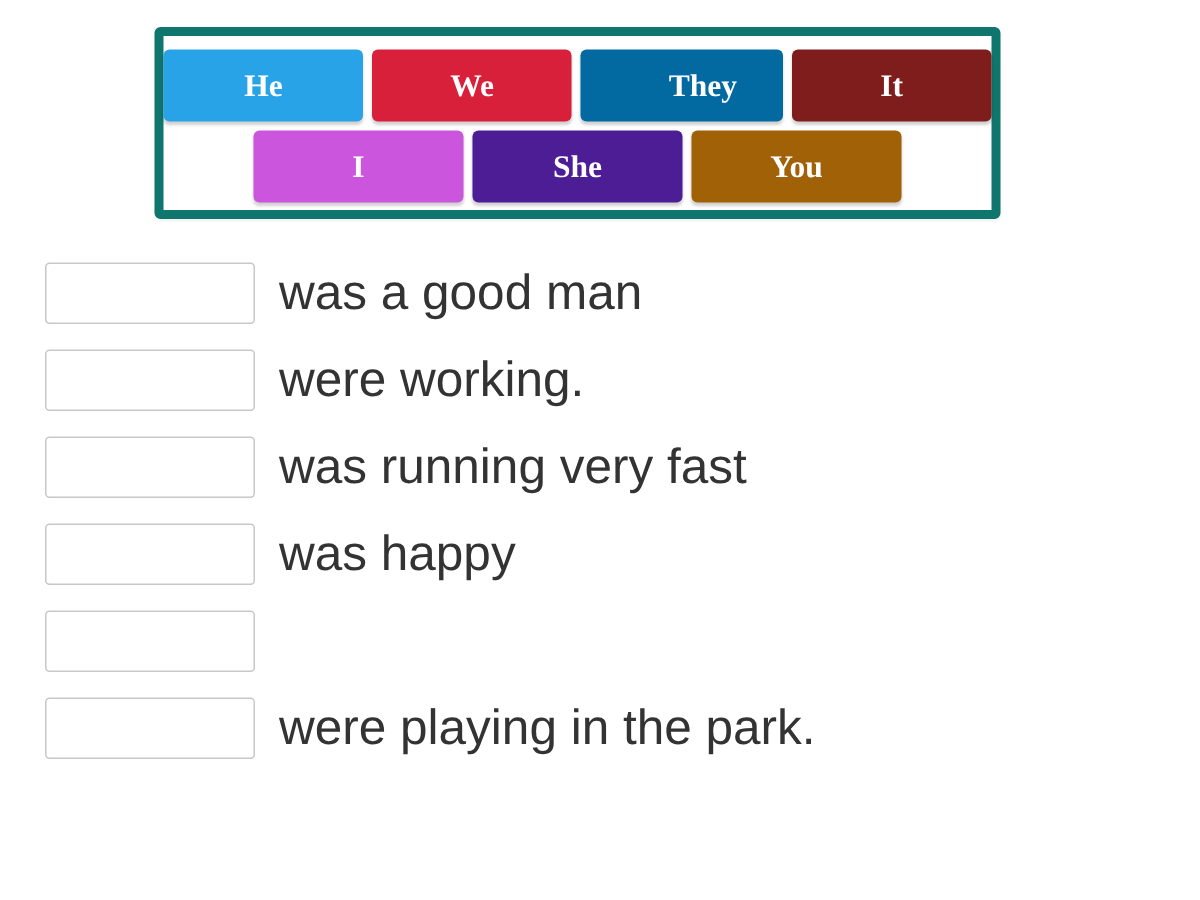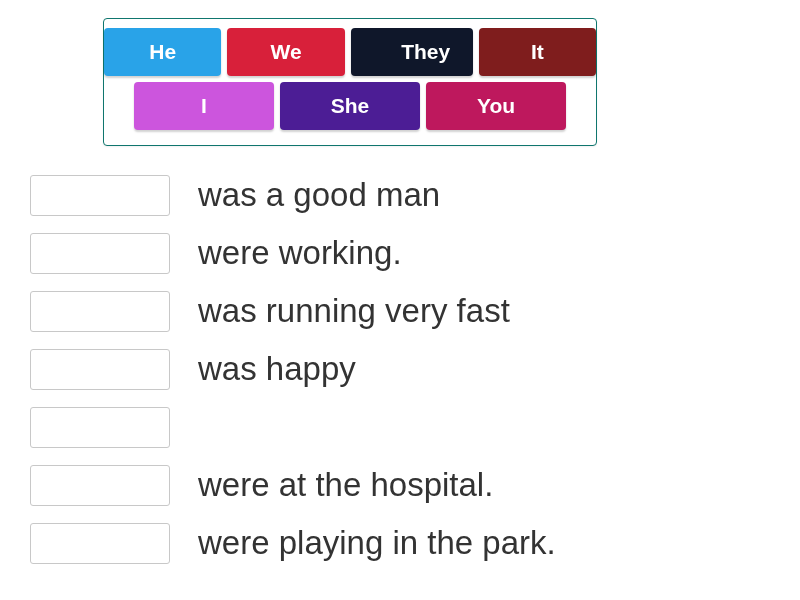--- a/index.html
+++ b/index.html
@@ -17,27 +17,28 @@
     width: 800px;
     height: 600px;
     background: #ffffff;
   }
 
   
   .word-bank {
     position: absolute;
     left: 103px;
     top: 18px;
-    width: 494px;
+    width: 564px;
     height: 128px;
     background: #ffffff;
-    border: 1px solid #0f766e;
+    border: 6px solid #0f766e;
     border-radius: 4px;
     box-sizing: border-box;
     box-shadow: 0 1px 2px rgba(0,0,0,0.06);
+    font-family: Liberation Serif, serif;
   }
 
   .tile-row {
     display: flex;
     justify-content: center;
     align-items: center;
     gap: 6px;
   }
 
   .tile-row.row-1 {
@@ -80,45 +81,45 @@
     height: 41px;
     background: #ffffff;
     border: 1px solid #c8c8c8;
     border-radius: 3px;
     box-sizing: border-box;
     flex: 0 0 auto;
     cursor: pointer;
   }
 
   .question-text {
-    margin-left: 28px;
+    margin-left: 16px;
     font-size: 33px;
     color: #333333;
     line-height: 1.1;
     white-space: nowrap;
   }
 </style>
 </head>
 <body>
 
 <div id="app">
 
   <div class="word-bank">
 
     <div class="tile-row row-1">
       <div class="tile" style="width: 140px; background: rgb(41, 163, 232);">He</div>
       <div class="tile" style="width: 140px; background: rgb(216, 32, 58); text-align: center;">We</div>
-      <div class="tile" style="width: 140px; background: #0f172a; padding-left: 28px;">They</div>
+      <div class="tile" style="width: 140px; background: #0369a1; padding-left: 28px;">They</div>
       <div class="tile" style="width: 140px; background: #7f1d1d;">It</div>
     </div>
 
     <div class="tile-row row-2">
       <div class="tile" style="width: 140px; background: rgb(204, 85, 221);">I</div>
       <div class="tile" style="width: 140px; background: #4c1d95;">She</div>
-      <div class="tile" style="width: 140px; background: #be185d;">You</div>
+      <div class="tile" style="width: 140px; background: #a16207;">You</div>
     </div>
 
   </div>
 
   <div class="questions">
 
     <div class="question-row">
       <div class="drop-slot"></div>
       <div class="question-text">was a good man</div>
     </div>
@@ -135,24 +136,20 @@
 
     <div class="question-row">
       <div class="drop-slot"></div>
       <div class="question-text">was happy</div>
     </div>
 
     <div class="question-row">
       <div class="drop-slot"></div>
     </div>
 
-    <div class="question-row">
-      <div class="drop-slot"></div>
-      <div class="question-text">were at the hospital.</div>
-    </div>
 
     <div class="question-row">
       <div class="drop-slot"></div>
       <div class="question-text">were playing in the park.</div>
     </div>
 
   </div>
 
 </div>
 

